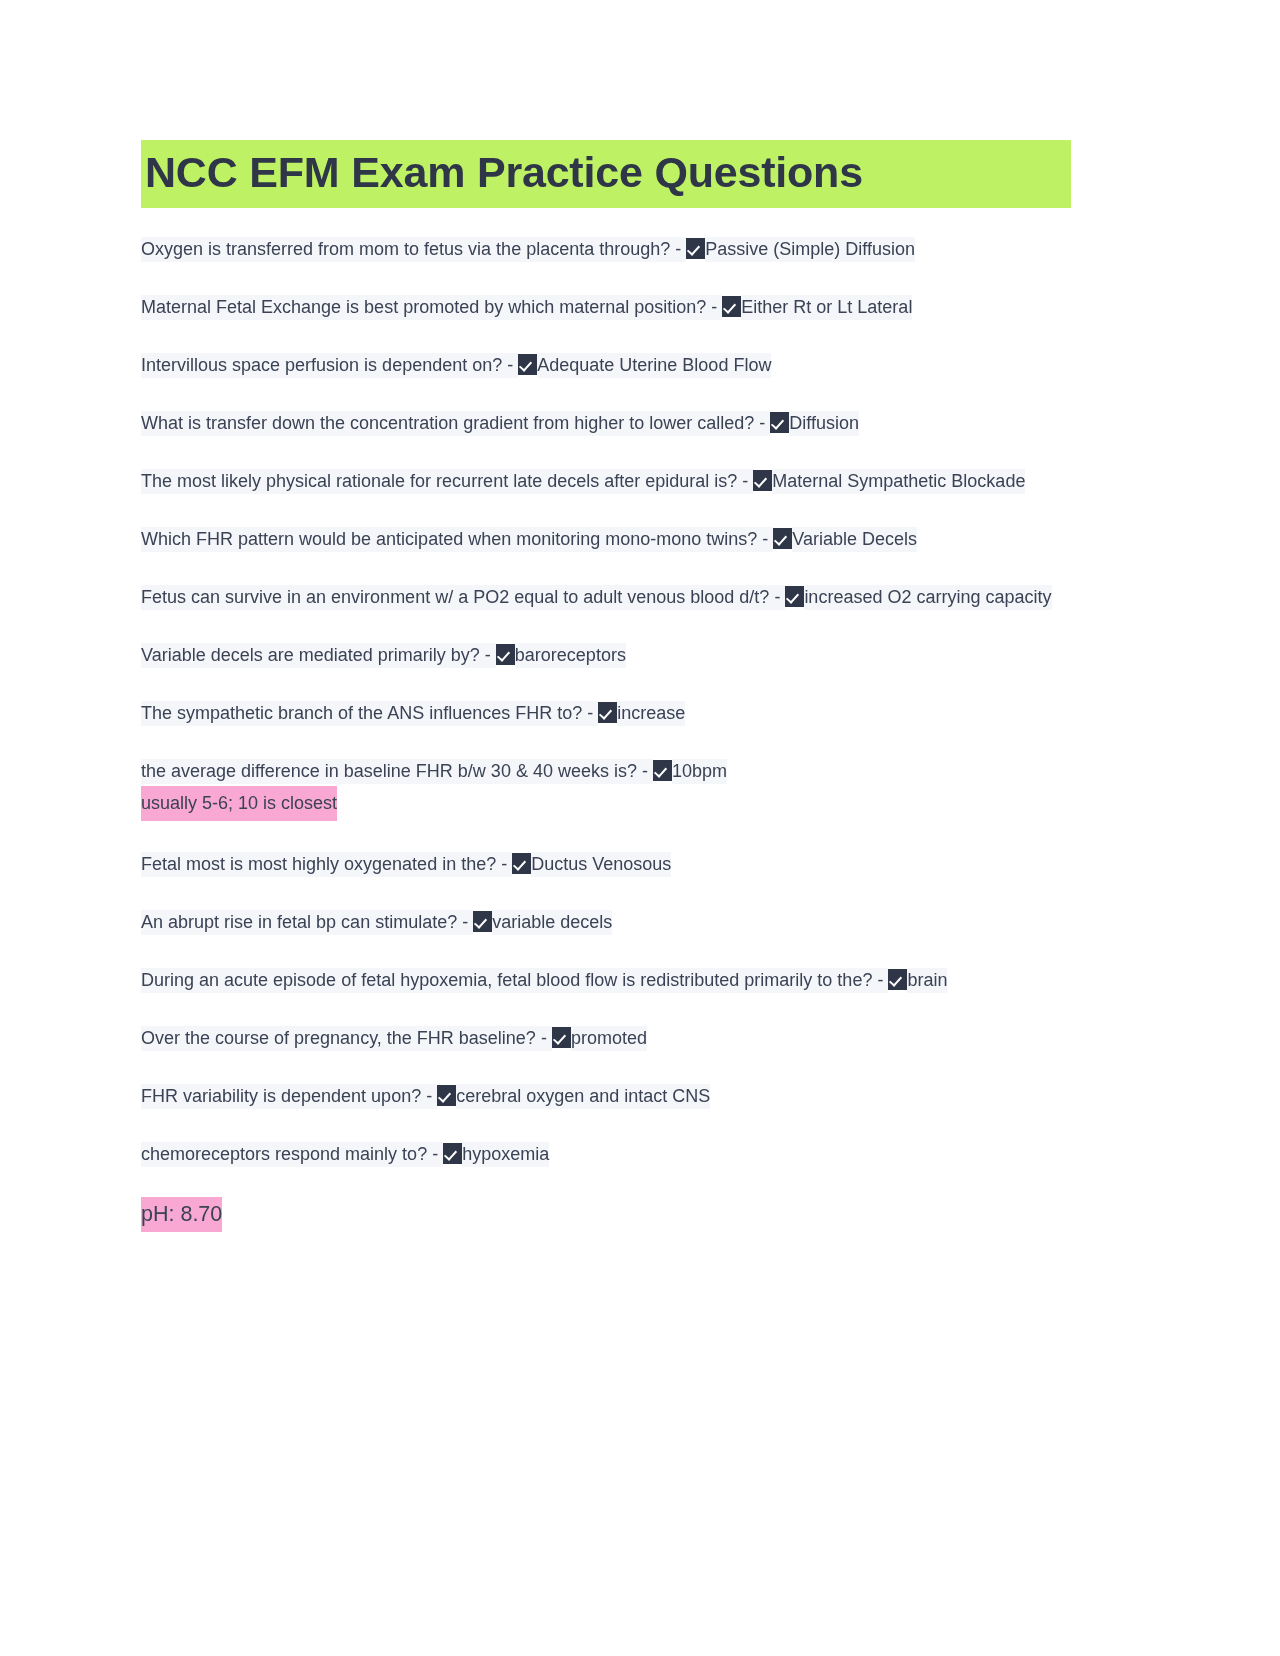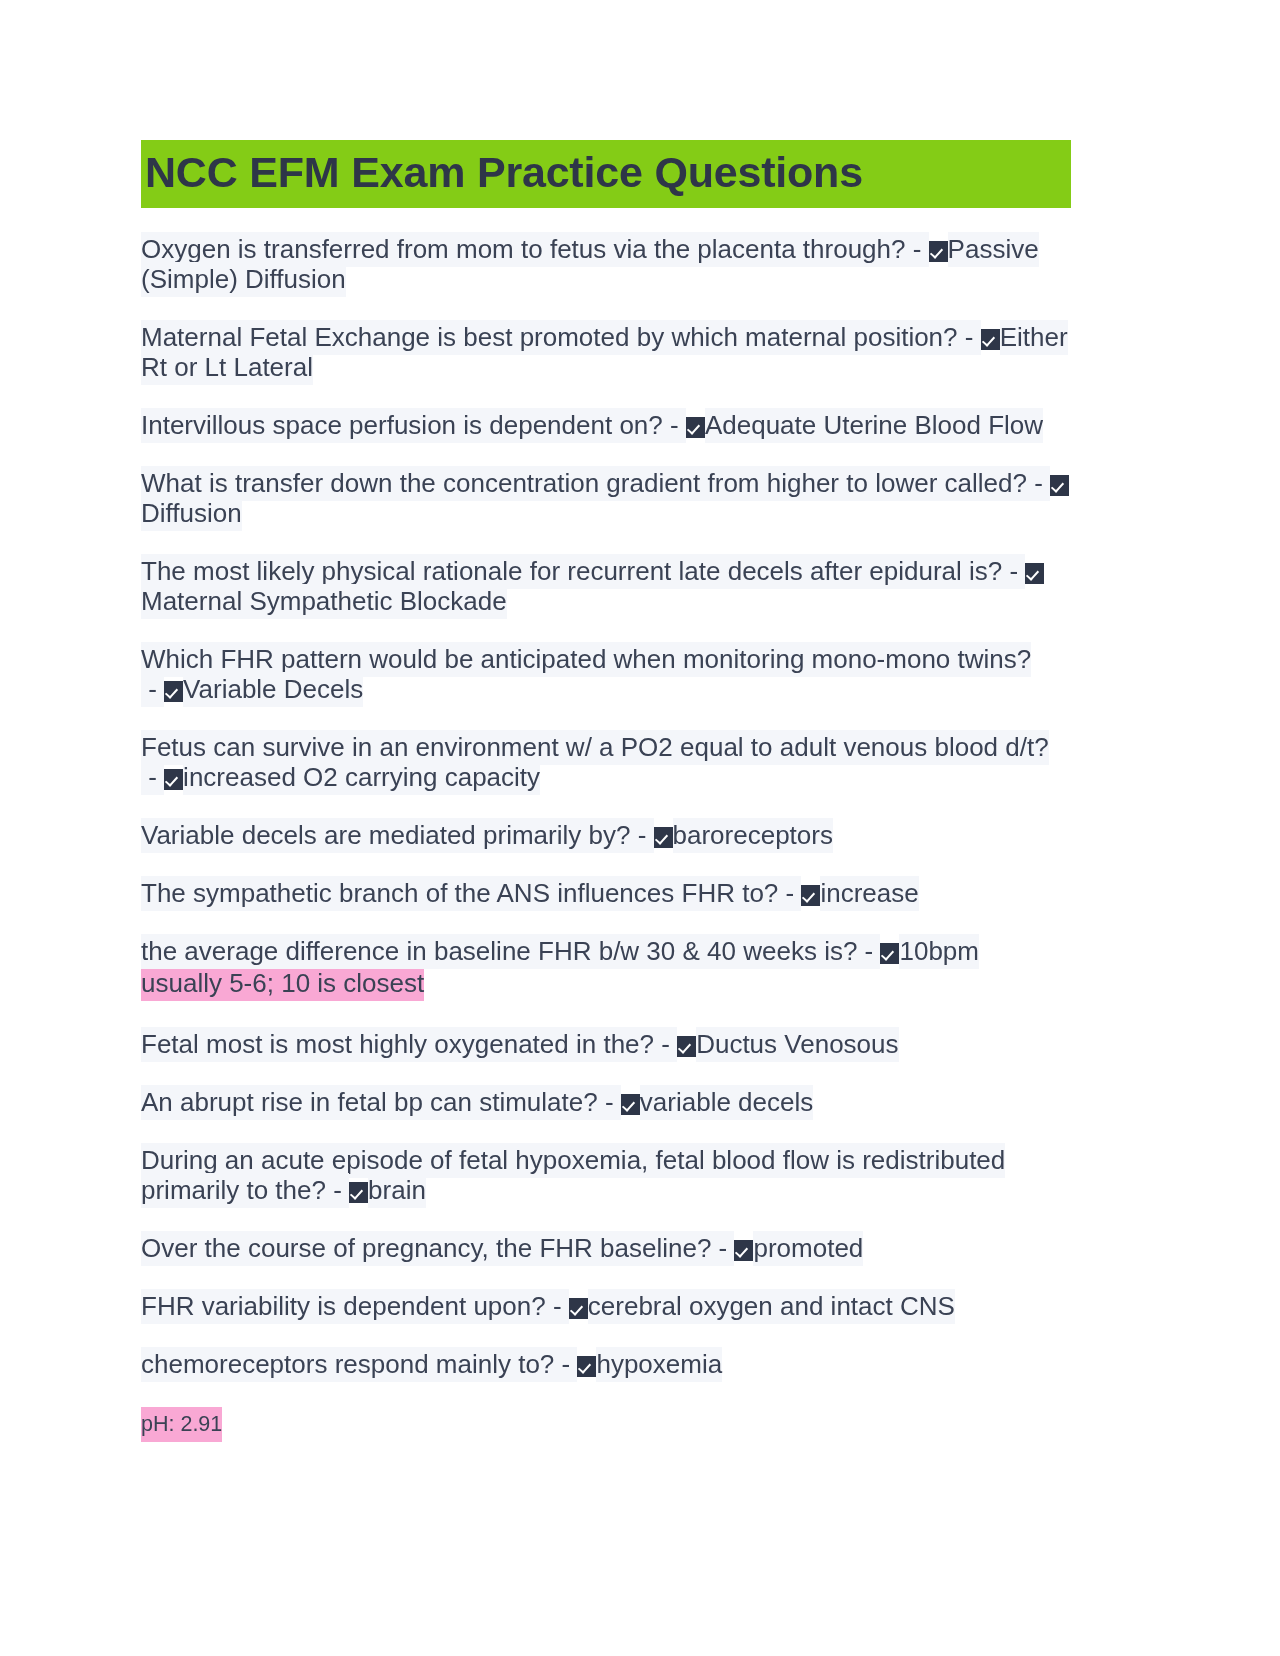--- a/index.html
+++ b/index.html
@@ -21,21 +21,21 @@
     box-sizing: border-box;
     padding: 0;
   }
   .content {
     position: absolute;
     left: 141px;
     top: 140px;
     width: 930px;
   }
   .doc-title-band {
-    background: #84cc16;
+    background: #bef264;
     padding: 6px 0 10px 4px;
     margin: 0 0 26px 0;
     width: 930px;
     box-sizing: border-box;
   }
   .doc-title {
     font-size: 43px;
     line-height: 52px;
     font-weight: bold;
     color: #2e3648;
@@ -43,21 +43,21 @@
     margin: 0;
     font-family: "Liberation Sans", sans-serif;
   }
   .qa-list {
     margin: 0;
     padding: 0;
     list-style: none;
   }
   .qa-item {
     margin: 0 0 28px 0;
-    font-size: 26px;
+    font-size: 18px;
     line-height: 30px;
     color: #3a4254;
     font-family: "Liberation Sans", sans-serif;
   }
   .qa-item:last-child {
     margin-bottom: 7px;
   }
   .hl {
     background: #f4f6fa;
     box-decoration-break: clone;
@@ -130,17 +130,17 @@
         <div class="qa-item"><span class="hl">the average difference in baseline FHR b/w 30 &amp; 40 weeks is?</span><span class="hl sep"> - </span><span class="cbox"></span><span class="ans">10bpm</span><span class="note">usually 5-6; 10 is closest</span></div>
         <div class="qa-item"><span class="hl">Fetal most is most highly oxygenated in the?</span><span class="hl sep"> - </span><span class="cbox"></span><span class="ans">Ductus Venosous</span></div>
         <div class="qa-item"><span class="hl">An abrupt rise in fetal bp can stimulate?</span><span class="hl sep"> - </span><span class="cbox"></span><span class="ans">variable decels</span></div>
         <div class="qa-item"><span class="hl">During an acute episode of fetal hypoxemia, fetal blood flow is redistributed primarily to the?</span><span class="hl sep"> - </span><span class="cbox"></span><span class="ans">brain</span></div>
         <div class="qa-item"><span class="hl">Over the course of pregnancy, the FHR baseline?</span><span class="hl sep"> - </span><span class="cbox"></span><span class="ans">promoted</span></div>
         <div class="qa-item"><span class="hl">FHR variability is dependent upon?</span><span class="hl sep"> - </span><span class="cbox"></span><span class="ans">cerebral oxygen and intact CNS</span></div>
         <div class="qa-item"><span class="hl">chemoreceptors respond mainly to?</span><span class="hl sep"> - </span><span class="cbox"></span><span class="ans">hypoxemia</span></div>
       </div>
 
     <div class="plain" style="margin-top:28px;">
-      <span class="note">pH: 2.91</span>
+      <span class="note">pH: 8.70</span>
     </div>
 
   </div>
 </div>
 
 </body></html>

